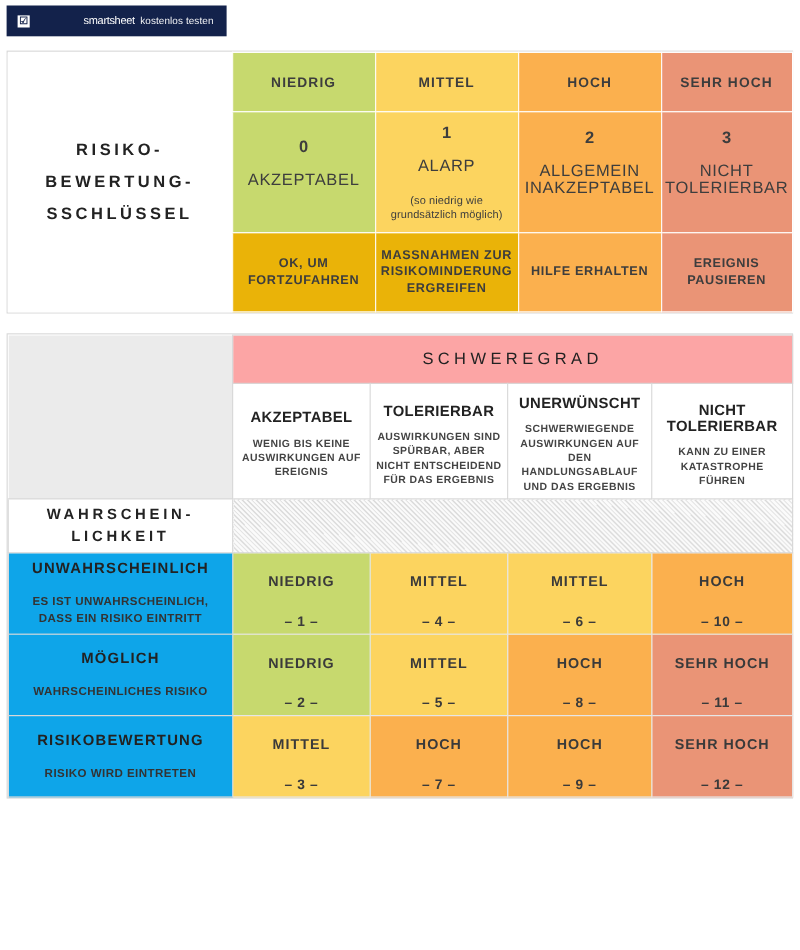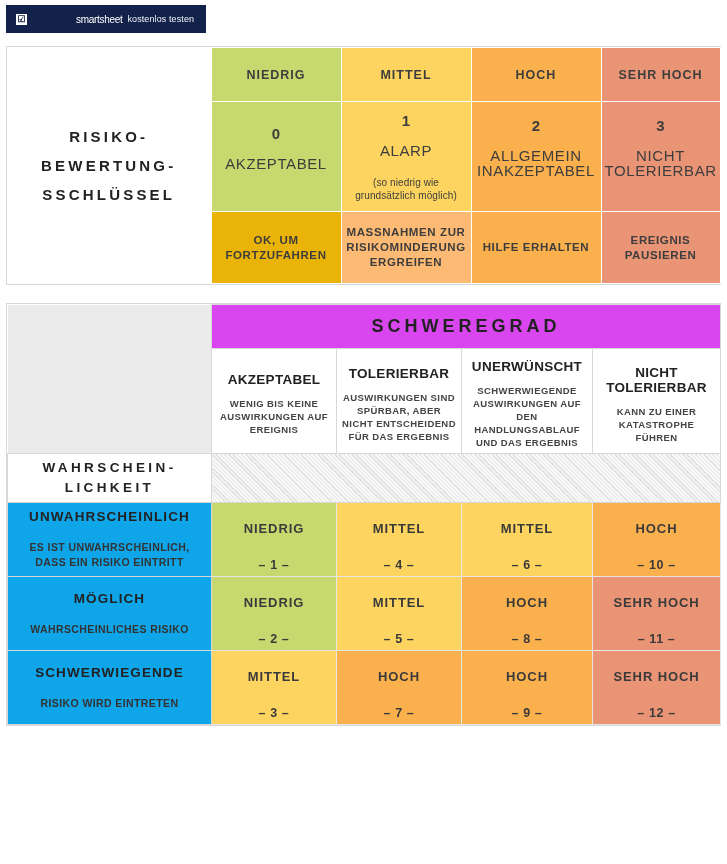--- a/index.html
+++ b/index.html
@@ -125,26 +125,26 @@
     vertical-align: middle;
     box-sizing: border-box;
     padding: 4px 4px;
   }
   .corner-gray {
     background: #ebebeb;
     border-left: none !important;
     border-top: none !important;
   }
   .sev-title {
-    font-size: 18px;
-    font-weight: bold;
+    font-size: 15px;
+    font-weight: normal;
     letter-spacing: 4px;
     height: 44px;
     color: #222;
-    background: #d946ef;
+    background: #fca5a5;
   }
   .sev-head {
     background: #ffffff;
     height: 92px;
     vertical-align: top;
     padding-top: 10px !important;
   }
   .sev-head .sv-name {
     display: block;
     font-size: 13.5px;
@@ -272,21 +272,21 @@
         </td>
         <td class="key-mid" style="background-color: rgb(234, 148, 118);">
           <span class="kv-num">3</span>
           <span class="kv-txt">NICHT TOLERIERBAR</span>
           <span class="kv-sub"></span>
         </td>
       </tr>
 
       <tr>
         <td class="key-bot" style="background-color: #eab308;">OK, UM FORTZUFAHREN</td>
-        <td class="key-bot" style="background-color: #fdba74;">MASSNAHMEN ZUR RISIKOMINDERUNG ERGREIFEN</td>
+        <td class="key-bot" style="background-color: #eab308;">MASSNAHMEN ZUR RISIKOMINDERUNG ERGREIFEN</td>
         <td class="key-bot" style="background-color: rgb(251, 176, 78);">HILFE ERHALTEN</td>
         <td class="key-bot" style="background-color: rgb(234, 148, 118);">EREIGNIS PAUSIEREN</td>
       </tr>
     </tbody>
   </table>
 </div>
 
 <div class="panel matrix-wrap">
   <table class="matrix">
     <colgroup>
@@ -371,21 +371,21 @@
           <span class="c-num">– 8 –</span>
         </td>
         <td class="cell" style="background-color: rgb(234, 148, 118);">
           <span class="c-label">SEHR HOCH</span>
           <span class="c-num">– 11 –</span>
         </td>
       </tr>
 
       <tr>
         <td class="row-label">
-          <span class="rl-name">SCHWERWIEGENDE</span>
+          <span class="rl-name">RISIKOBEWERTUNG</span>
           <span class="rl-desc">RISIKO WIRD EINTRETEN</span>
         </td>
         <td class="cell" style="background-color: rgb(252, 212, 95);">
           <span class="c-label">MITTEL</span>
           <span class="c-num">– 3 –</span>
         </td>
         <td class="cell" style="background-color: rgb(251, 176, 78);">
           <span class="c-label">HOCH</span>
           <span class="c-num">– 7 –</span>
         </td>

